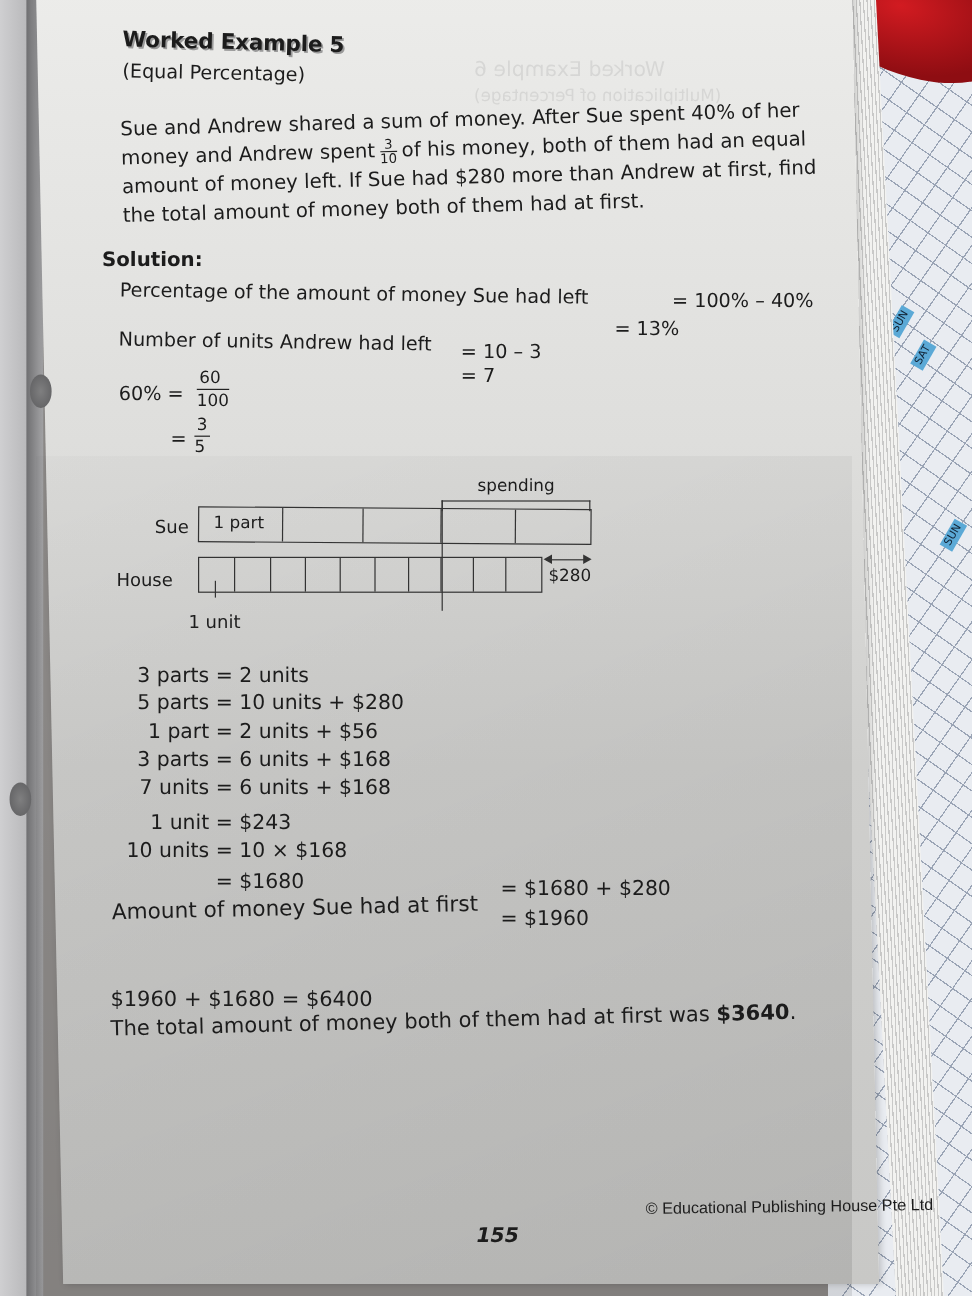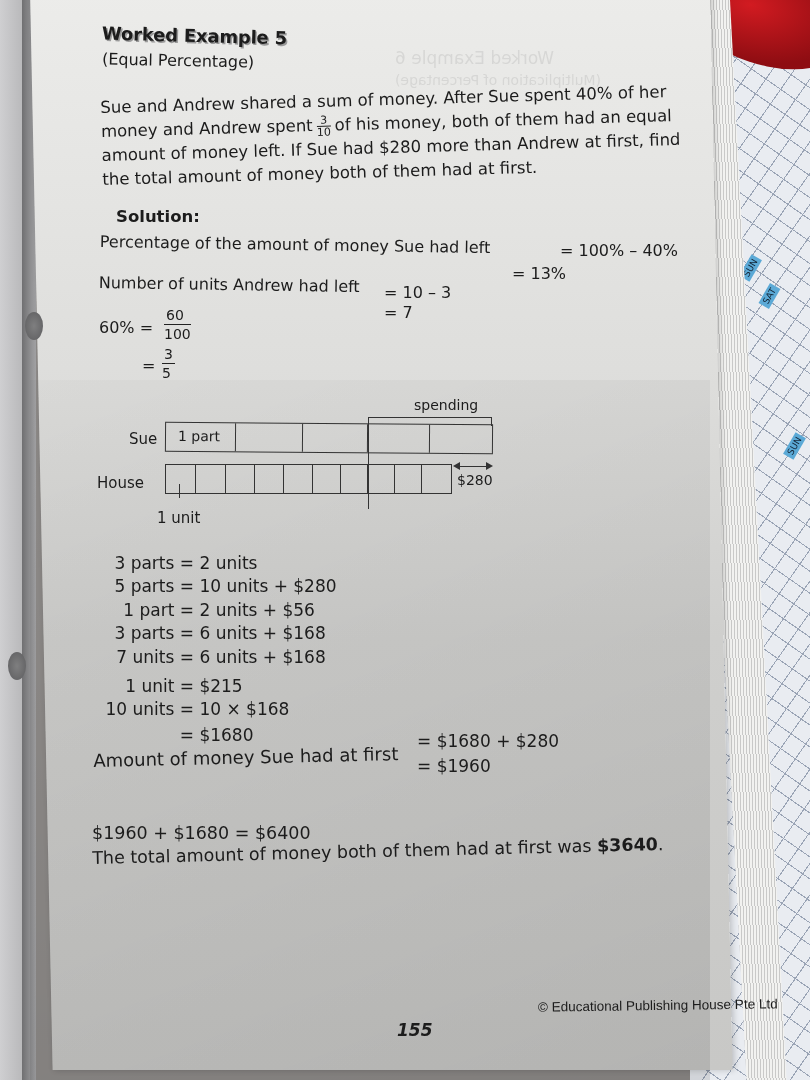--- a/index.html
+++ b/index.html
@@ -65,21 +65,21 @@
   .title {
     left: 102px; top: 25px; font-size: 18px; font-weight: bold; letter-spacing: -0.2px;
     text-shadow: 1.5px 1.5px 0 #9a9a9a; transform: rotate(1.5deg);
   }
   .subtitle { left: 102px; top: 51px; font-size: 16px; transform: rotate(1.2deg); }
   .problem { left: 100px; top: 96px; width: 580px; font-size: 16.5px; line-height: 24px; transform: rotate(-1.6deg); transform-origin: left top; }
   .problem .line { display: block; white-space: nowrap; }
   .frac { display: inline-block; vertical-align: middle; text-align: center; font-size: 11px; line-height: 11px; margin: 0 4px; }
   .frac .num { display: block; border-bottom: 1px solid #222; padding: 0 1px; }
   .frac .den { display: block; }
-  .sol-head { left: 116px; top: 207px; font-weight: bold; font-size: 16.5px; }
+  .sol-head { left: 85px; top: 207px; font-weight: bold; font-size: 16.5px; }
   .math { font-size: 16px; }
   .bigfrac { position: absolute; text-align: left; font-size: 14px; line-height: 18px; }
   .bigfrac .num { display: block; border-bottom: 1.2px solid #222; padding: 0 2px; }
   .bigfrac .den { display: block; }
   
   .bar-label { position: absolute; font-size: 15px; }
   .bar { position: absolute; border: 1.3px solid #333; box-sizing: border-box; display: flex; }
   .bar .seg { border-right: 1.3px solid #333; box-sizing: border-box; height: 100%; font-size: 14px; padding-left: 12px; line-height: 26px; }
   .bar .seg:last-child { border-right: none; }
   .line-v { position: absolute; width: 1.3px; background: #333; }
@@ -146,21 +146,21 @@
     <span class="num">60</span>
     <span class="den">100</span>
   </div>
   <div class="t math" style="left:142px; top:356px;">=</div>
   <div class="bigfrac" style="left:162px; top:345px;">
     <span class="num">3</span>
     <span class="den">5</span>
   </div>
 
   <div>
-    <div class="bar-label" style="left:398px; top:397px; font-size:14px;margin-left:16px;">spending</div>
+    <div class="bar-label" style="left:398px; top:397px; font-size:14px;">spending</div>
     <div class="bracket" style="left:368px; top:417px; width:122px; height:8px;"></div>
 
     <div class="bar-label" style="left:129px; top:430px;">Sue</div>
     <div class="bar" style="left:165px; top:423px; width:328px; height:30px; transform:rotate(0.4deg);">
       <div class="seg" style="width:70px;">1 part</div>
       <div class="seg" style="width:67px;"></div>
       <div class="seg" style="width:65px;"></div>
       <div class="seg" style="width:62px;"></div>
       <div class="seg" style="width:62px;"></div>
     </div>
@@ -184,21 +184,21 @@
     <div class="line-v" style="left:179px; top:484px; height:14px;"></div>
     <div class="bar-label" style="left:157px; top:509px;">1 unit</div>
   </div>
 
   <div class="steps">
     <div class="r" style="left:94px; top:553px;"><span class="lhs">3 parts =</span> <span>2 units</span></div>
     <div class="r" style="left:94px; top:576px;"><span class="lhs">5 parts =</span> <span>10 units + $280</span></div>
     <div class="r" style="left:94px; top:600px;"><span class="lhs">1 part =</span> <span>2 units + $56</span></div>
     <div class="r" style="left:94px; top:623px;"><span class="lhs">3 parts =</span> <span>6 units + $168</span></div>
     <div class="r" style="left:94px; top:647px;"><span class="lhs">7 units =</span> <span>6 units + $168</span></div>
-    <div class="r" style="left:94px; top:676px;"><span class="lhs">1 unit =</span> <span>$215</span></div>
+    <div class="r" style="left:94px; top:676px;"><span class="lhs">1 unit =</span> <span>$243</span></div>
     <div class="r" style="left:94px; top:699px;"><span class="lhs">10 units =</span> <span>10 × $168</span></div>
     <div class="r" style="left:94px; top:725px;"><span class="lhs">=</span> <span>$1680</span></div>
   </div>
 
   <div class="t" style="left:93px; top:750px; font-size:18px; transform:rotate(-1.3deg); transform-origin:left top;">Amount of money Sue had at first</div>
   <div class="t" style="left:417px; top:731px; font-size:17px;">= $1680 + $280</div>
   <div class="t" style="left:417px; top:756px; font-size:17px;">= $1960</div>
 
   <div class="t final" style="left:92px; top:823px;">$1960 + $1680 = $6400</div>
   <div class="t final" style="left:92px; top:848px; transform:rotate(-1.4deg); transform-origin:left top;"><span>The total amount of money both of them had at first was </span><b>$3640</b><span>.</span></div>

